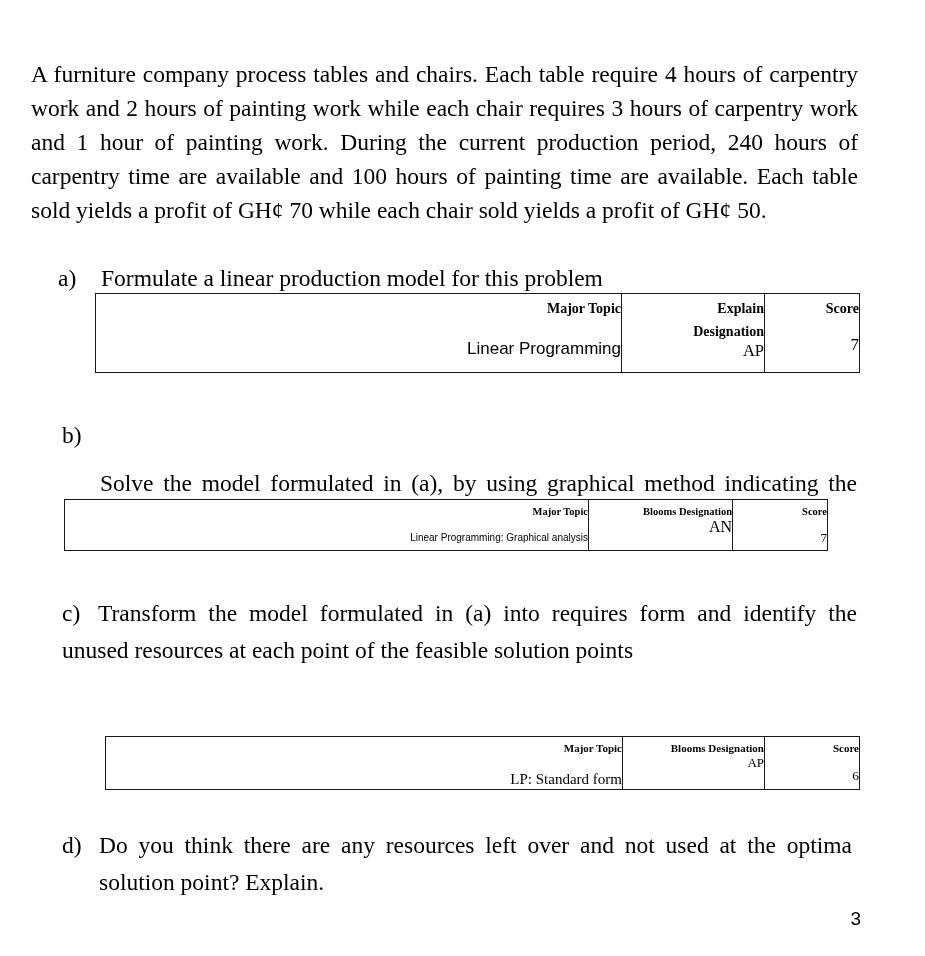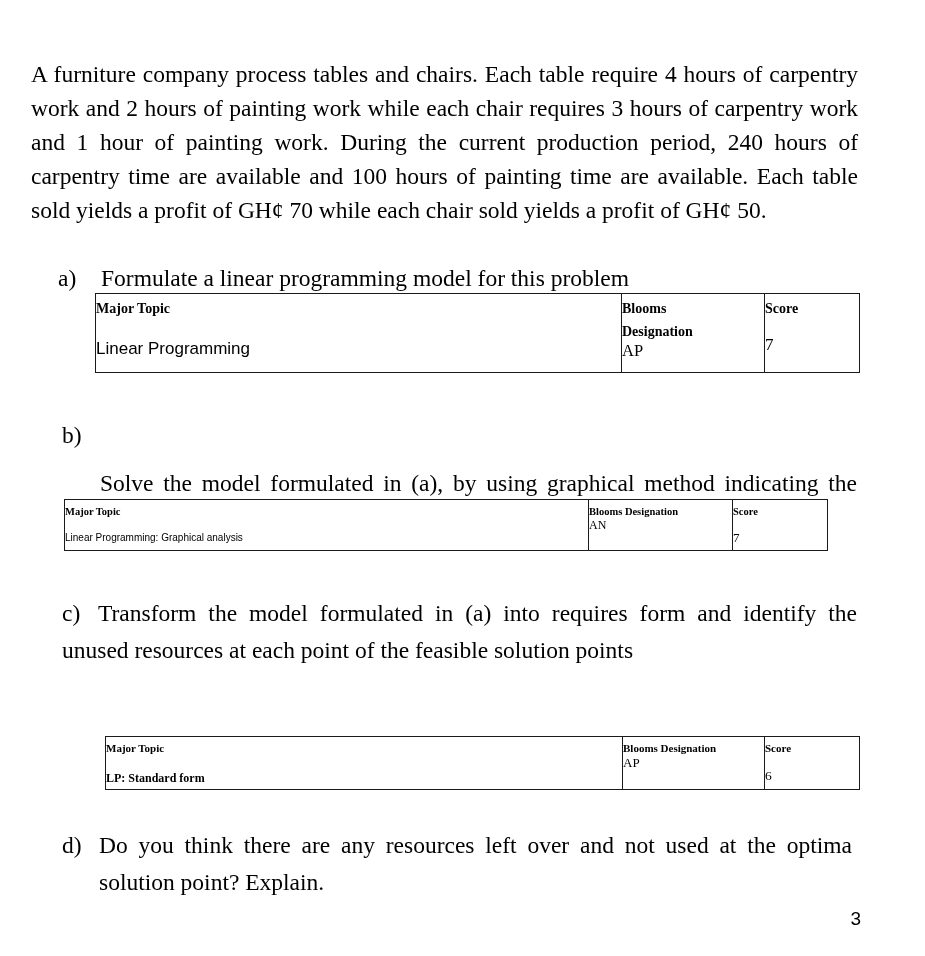--- a/index.html
+++ b/index.html
@@ -86,21 +86,21 @@
   
   .rubric {
     position: absolute;
     border-collapse: collapse;
     table-layout: fixed;
     background: #ffffff;
   }
   .rubric td {
     border: 1.5px solid #1a1a1a;
     vertical-align: top;
-    text-align: left;
+    text-align: right;
     padding: 0;
   }
   .rubric .hdr {
     font-family: "Liberation Serif", "DejaVu Serif", serif;
     font-weight: bold;
     display: block;
   }
   .rubric .val {
     display: block;
   }
@@ -133,37 +133,37 @@
   }
   #rubric-b .c-topic { width: 523px; }
   #rubric-b .c-bloom { width: 143px; }
   #rubric-b .c-score { width: 94px; }
   #rubric-b .hdr { font-size: 10.5px; padding-top: 5px; line-height: 13px; }
   #rubric-b .c-topic .val {
     font-family: "Liberation Sans", "DejaVu Sans", sans-serif;
     font-size: 10px;
     padding-top: 14px;
   }
-  #rubric-b .c-bloom .val { font-size: 12px; padding-top: 0px; }
+  #rubric-b .c-bloom .val { font-size: 16px; padding-top: 0px; }
   #rubric-b .c-score .val { font-size: 13px; padding-top: 12px; }
 
   
   #rubric-c {
     left: 105px;
     top: 736px;
     width: 751px;
     height: 54px;
   }
   #rubric-c .c-topic { width: 516px; }
   #rubric-c .c-bloom { width: 141px; }
   #rubric-c .c-score { width: 94px; }
   #rubric-c .hdr { font-size: 11px; padding-top: 5px; line-height: 13px; }
   #rubric-c .c-topic .val {
-    font-weight: bold;
-    font-size: 12px;
+    font-weight: normal;
+    font-size: 15px;
     padding-top: 16px;
   }
   #rubric-c .c-bloom .val { font-size: 13px; padding-top: 0px; }
   #rubric-c .c-score .val { font-size: 13.5px; padding-top: 13px; }
 
   
   .page-number {
     position: absolute;
     right: 64px;
     top: 908px;
@@ -173,32 +173,32 @@
 </style>
 </head>
 <body>
 
 <div class="page">
 
   <p class="intro">A furniture company process tables and chairs. Each table require 4 hours of carpentry work and 2 hours of painting work while each chair requires 3 hours of carpentry work and 1 hour of painting work. During the current production period, 240 hours of carpentry time are available and 100 hours of painting time are available. Each table sold yields a profit of GH¢ 70 while each chair sold yields a profit of GH¢ 50.</p>
 
   <div class="q-item" id="item-a">
     <span class="marker">a)</span>
-    <span class="q-text">Formulate a linear programming model for this problem</span>
+    <span class="q-text">Formulate a linear production model for this problem</span>
   </div>
 
   <table class="rubric" id="rubric-a">
     <tbody>
       <tr>
         <td class="c-topic">
           <span class="hdr">Major Topic</span>
           <span class="val">Linear Programming</span>
         </td>
         <td class="c-bloom">
-          <span class="hdr">Blooms</span>
+          <span class="hdr">Explain</span>
           <span class="hdr">Designation</span>
           <span class="val">AP</span>
         </td>
         <td class="c-score">
           <span class="hdr">Score</span>
           <span class="val">7</span>
         </td>
       </tr>
     </tbody>
   </table>

